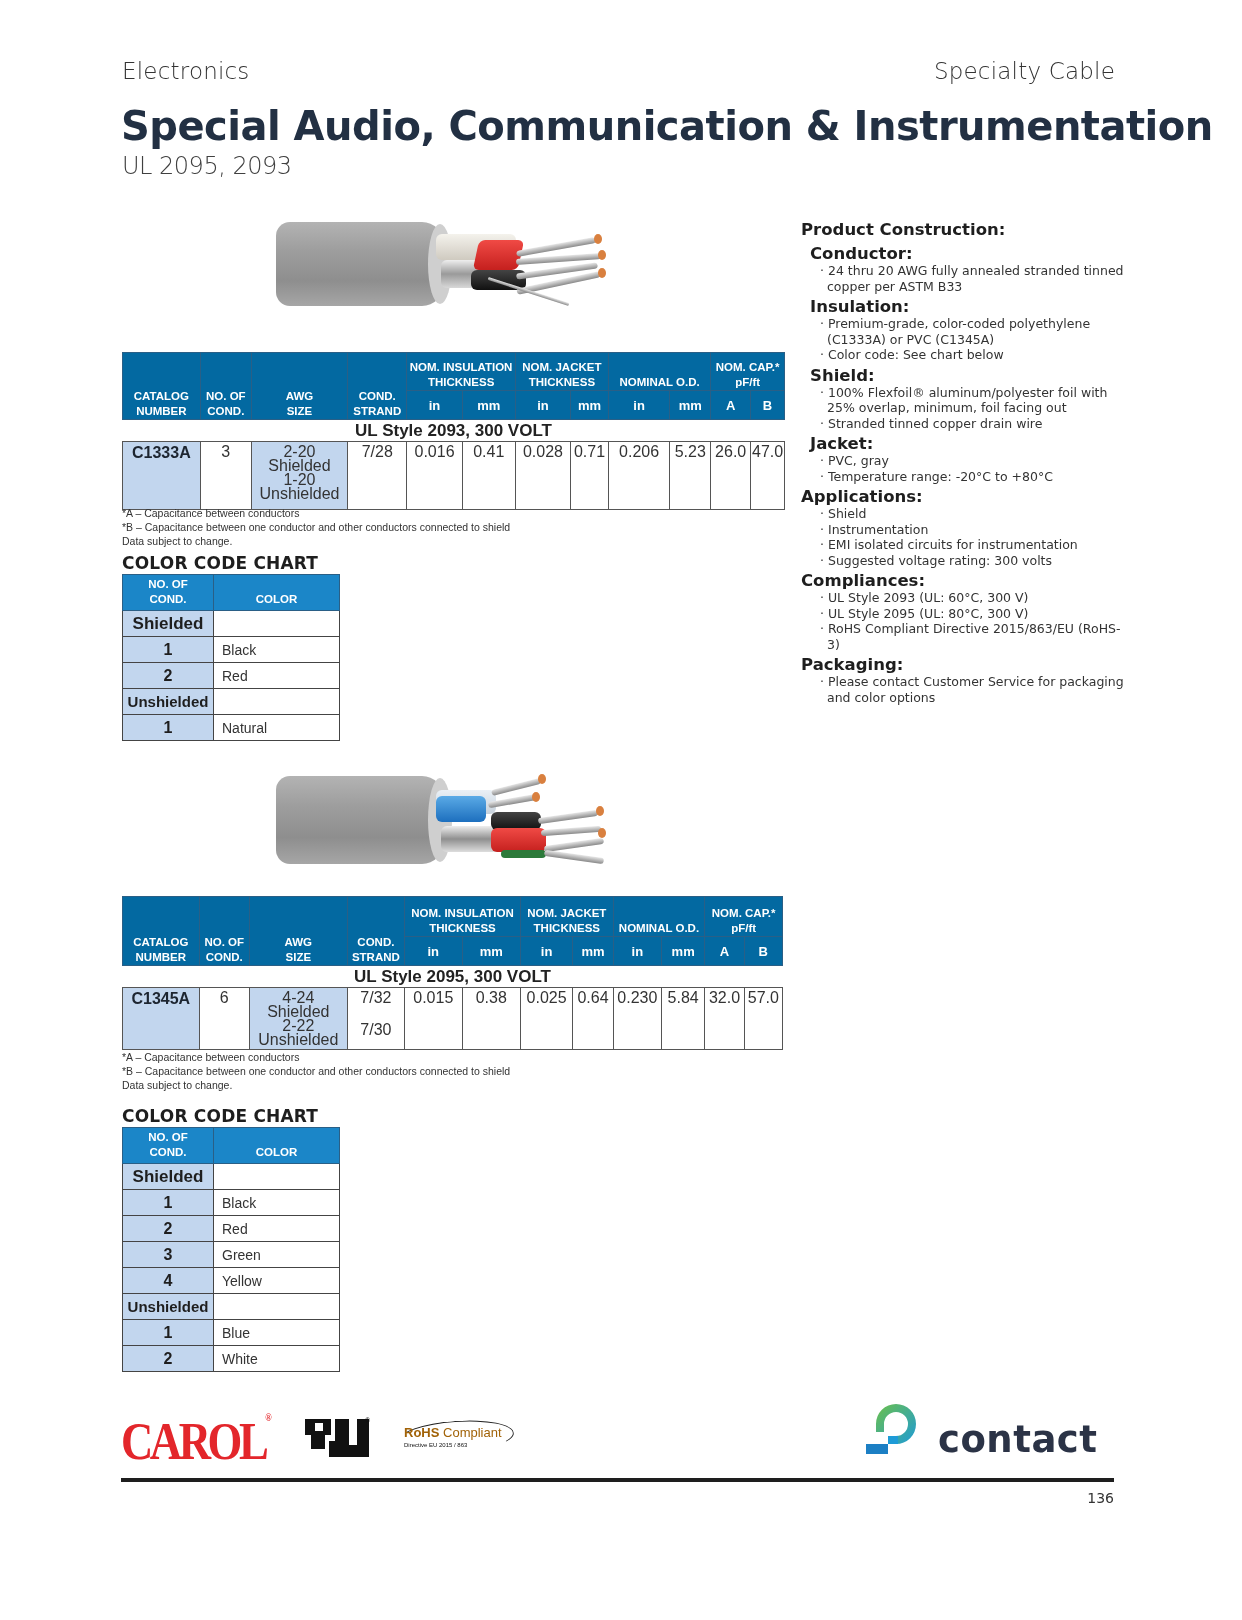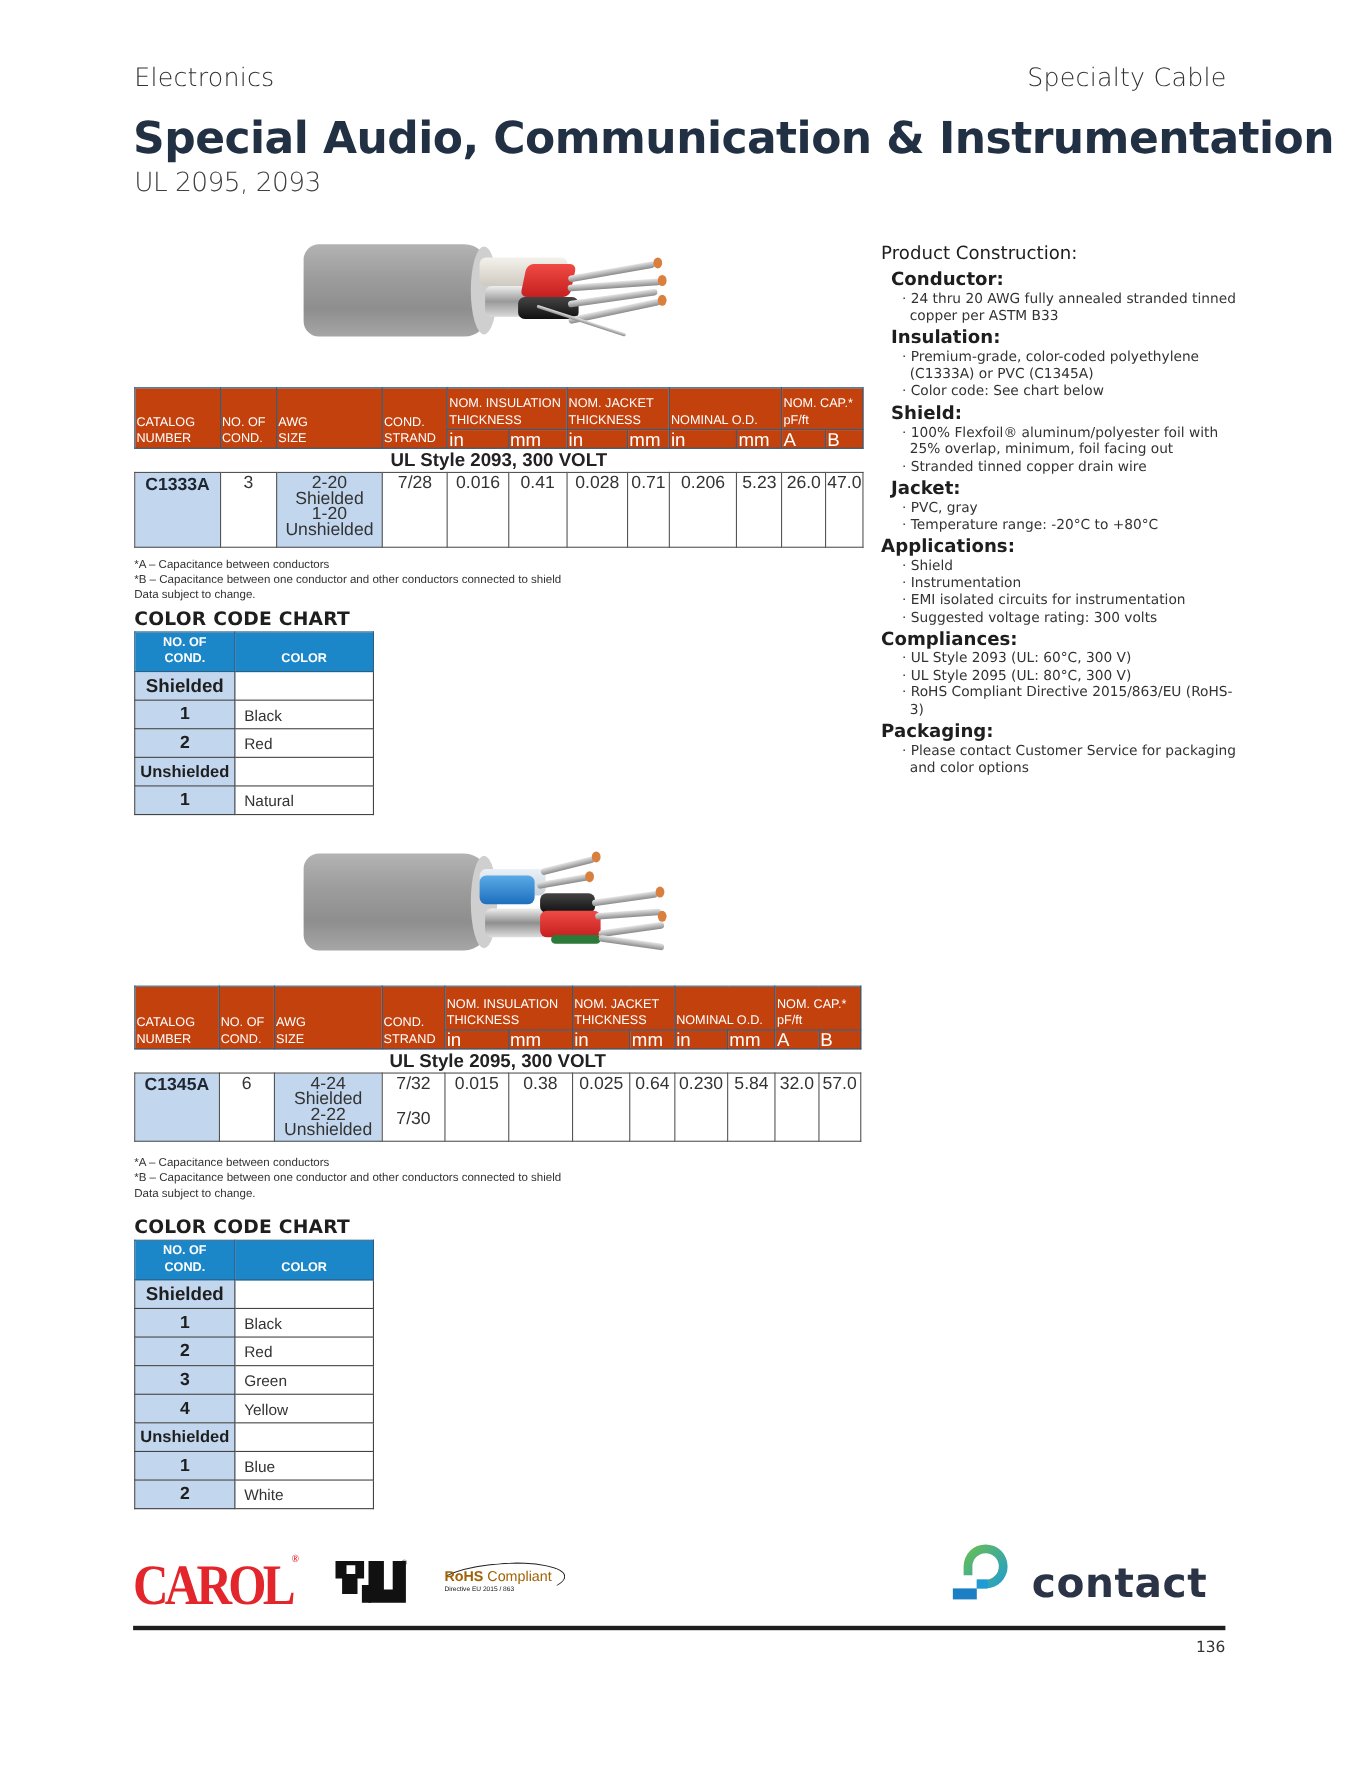--- a/index.html
+++ b/index.html
@@ -14,39 +14,39 @@
   
   .cable{position:absolute;}
   .jacket{position:absolute;background:linear-gradient(180deg,#b3b3b3 0%,#9d9d9d 35%,#8e8e8e 70%,#a6a6a6 100%);border-radius:14px 22px 22px 14px;}
   .jacket-end{position:absolute;border-radius:50%;background:#cfcfcf;}
   .wire{position:absolute;border-radius:6px;}
   .strand{position:absolute;height:6px;border-radius:3px;background:linear-gradient(180deg,#e6e6e6,#8a8a8a);}
   .tip{position:absolute;width:8px;height:10px;border-radius:50%;background:#d9803f;}
 
   
   table.spec{position:absolute;border-collapse:collapse;font-family:"Liberation Sans","DejaVu Sans",sans-serif;table-layout:fixed;}
-  table.spec th{background:#c2410c;color:#fff;font-weight:normal;font-size:11.5px;line-height:15px;text-align:left;border:1px solid #2a5f86;padding:0 1px;vertical-align:bottom;}
-  table.spec th.sub{font-size:17px;height:17px;vertical-align:middle;}
+  table.spec th{background:#0369a1;color:#fff;font-weight:bold;font-size:11.5px;line-height:15px;text-align:center;border:1px solid #2a5f86;padding:0 1px;vertical-align:bottom;}
+  table.spec th.sub{font-size:13px;height:29px;vertical-align:middle;}
   table.spec td{border:1px solid #555;font-size:16px;line-height:14px;text-align:center;vertical-align:top;padding:3px 0 0 0;color:#333;font-weight:300;}
   table.spec td.cat{background:#c2d6ee;font-weight:bold;font-size:16px;color:#1d2530;padding-top:4px;}
   table.spec td.awg{background:#c2d6ee;font-size:16px;line-height:14px;}
   table.spec tr.style-row td{border:none;font-weight:bold;font-size:17px;color:#222;padding:1px 0 0 0;height:22px;vertical-align:middle;}
 
   .note{font-size:10.5px;line-height:14px;color:#333;font-family:Liberation Sans, sans-serif;}
   .cc-title{font-size:17px;font-weight:bold;color:#1e1e1e;letter-spacing:0.2px;}
   table.cc{position:absolute;border-collapse:collapse;table-layout:fixed;font-family:"Liberation Sans","DejaVu Sans",sans-serif;}
   table.cc th{background:#1b86c8;color:#fff;font-size:11.5px;line-height:15px;font-weight:bold;border:1px solid #2a5f86;vertical-align:bottom;padding-bottom:3px;}
   table.cc td{border:1px solid #444;height:26px;font-size:14px;color:#333;}
   table.cc td.n{background:#c2d6ee;text-align:center;font-weight:bold;font-size:16px;color:#1e1e1e;}
   table.cc td.grp{background:#c2d6ee;text-align:center;font-weight:bold;font-size:17px;color:#1e1e1e;}
   table.cc td.c{padding-left:8px;}
 
   
   .right{left:801px;top:220px;width:330px;}
-  .r-h1{font-size:16.5px;font-weight:normal;color:#1e1e1e;margin-bottom:5px;}
+  .r-h1{font-size:16.5px;font-weight:bold;color:#1e1e1e;margin-bottom:5px;}
   .r-h2{font-size:16.5px;font-weight:bold;color:#1e1e1e;margin-left:9px;margin-top:3px;}
   .r-h2b{font-size:16.5px;font-weight:bold;color:#1e1e1e;margin-top:3px;}
   .r-li{font-size:12.5px;line-height:15.5px;color:#333;margin-left:19px;padding-left:7px;text-indent:-7px;}
   .r-li::before{content:"· ";}
 
   
   .carol{left:121px;top:1412px;font-family:"Liberation Serif","DejaVu Serif",serif;font-size:52px;font-weight:bold;color:#e3262b;letter-spacing:-4px;transform:scaleX(0.86);transform-origin:left;}
   .reg{font-size:10px;vertical-align:top;}
   .ul{left:301px;top:1415px;width:72px;height:46px;}
   .rohs{left:398px;top:1421px;width:116px;height:32px;border:1.5px solid #222;border-radius:50%/50%;border-left-color:transparent;border-bottom-color:transparent;transform:rotate(-4deg);}

